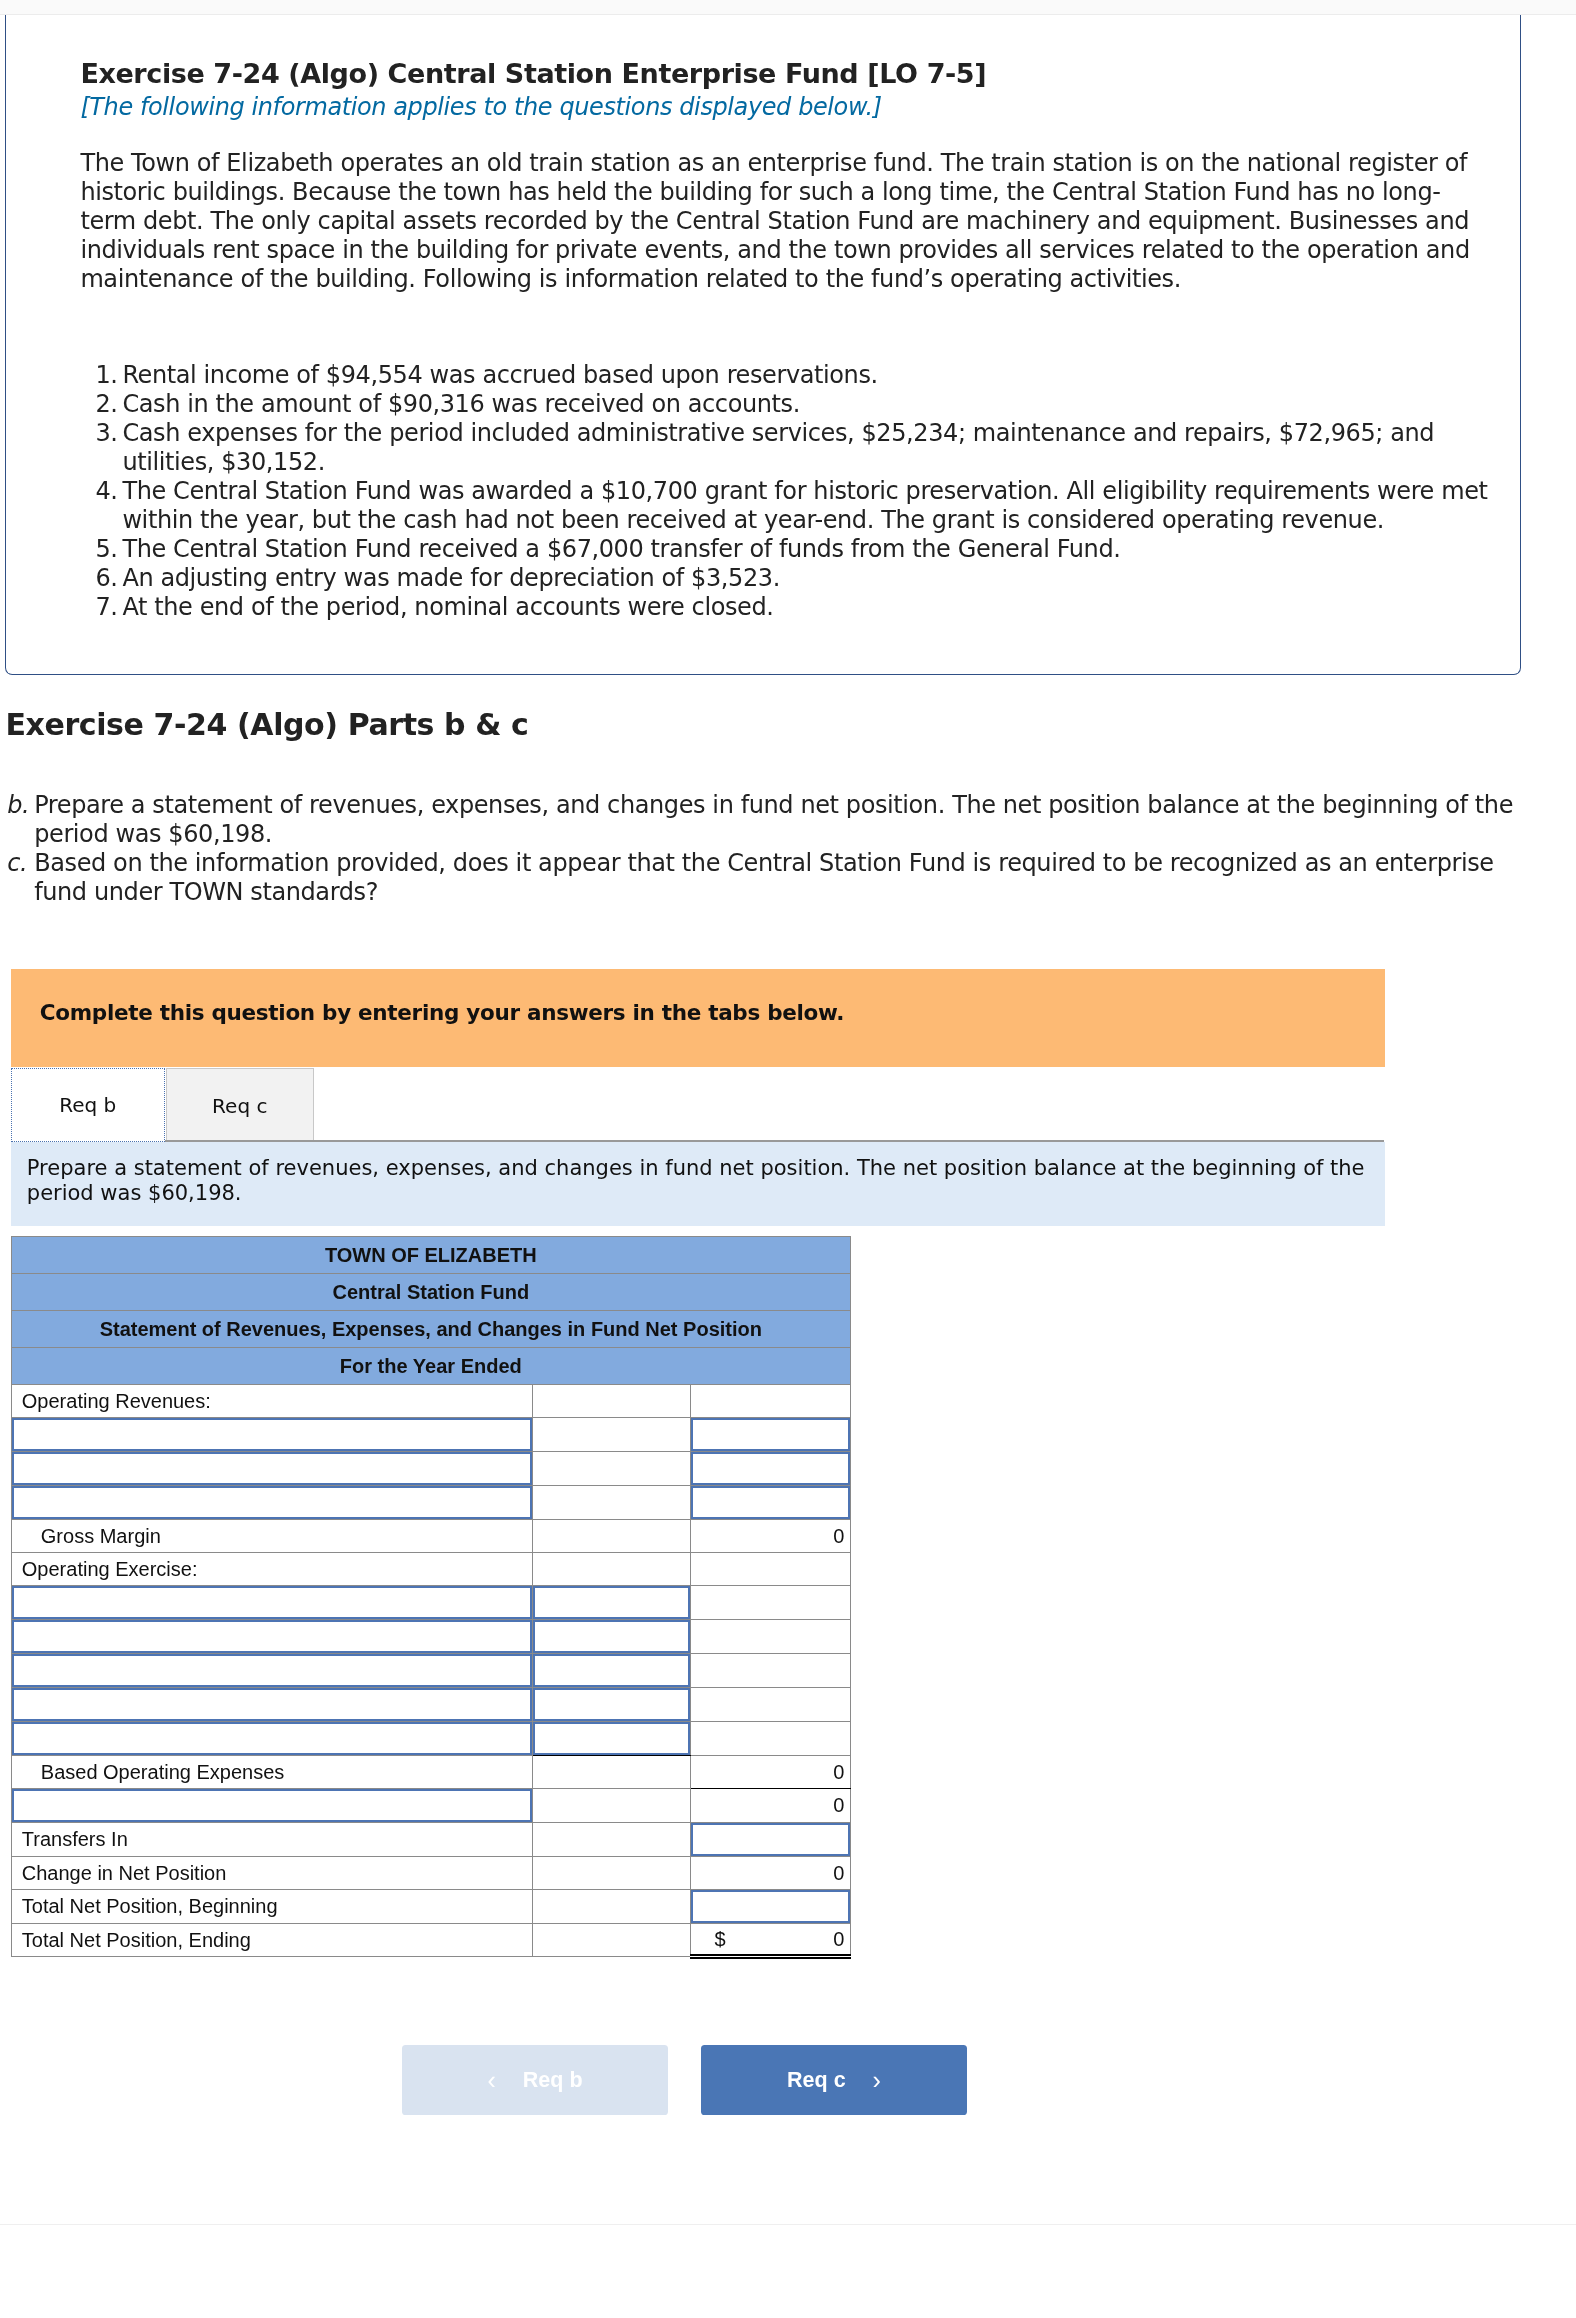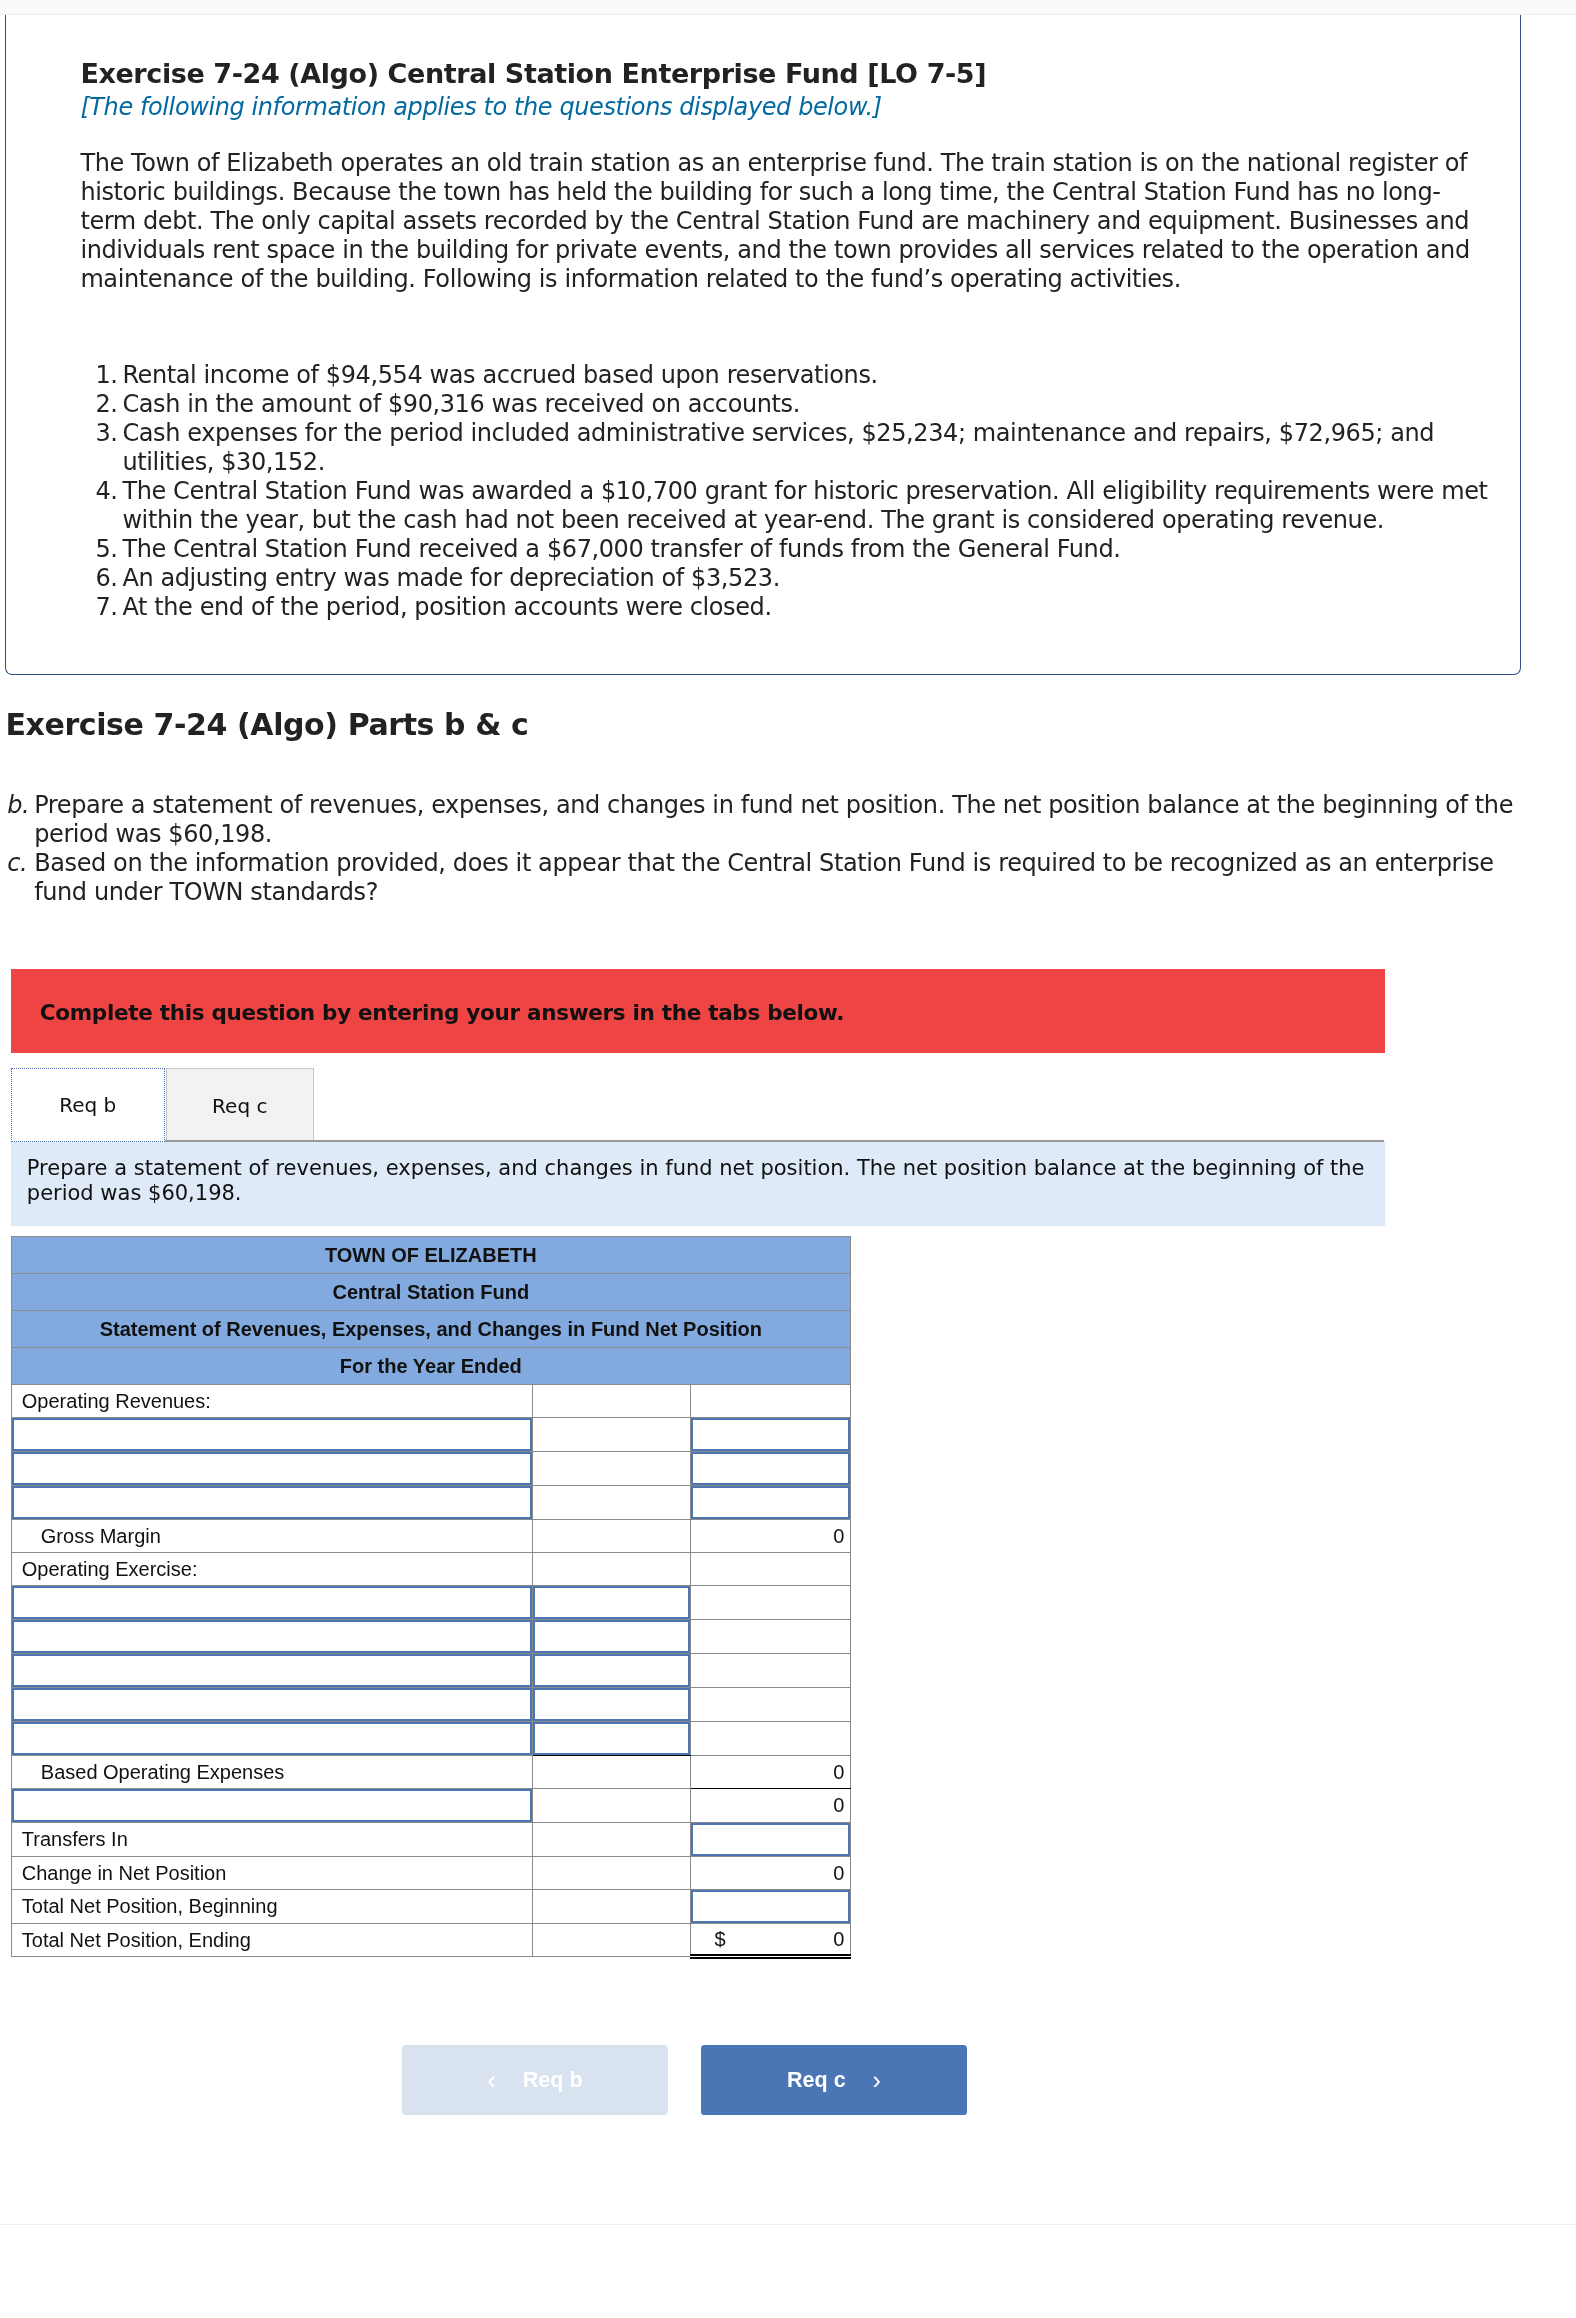--- a/index.html
+++ b/index.html
@@ -27,22 +27,22 @@
   .ex-list .num { display: inline-block; width: 27px; text-indent: 0; }
 
   .parts-title { position: absolute; left: 5.4px; top: 707px; font-size: 30px; font-weight: bold;
                  font-family: "DejaVu Sans", sans-serif; color: #222; letter-spacing: -0.4px; }
   .parts-list { position: absolute; left: 7.2px; top: 791px; width: 1525px; margin: 0; padding: 0;
                 list-style: none; font-size: 24px; line-height: 29px;
                 font-family: "DejaVu Sans", sans-serif; letter-spacing: -0.4px; color: #222; }
   .parts-list li { padding-left: 27px; text-indent: -27px; }
   .parts-list .lbl { display: inline-block; width: 27px; text-indent: 0; font-style: italic; }
 
-  .banner { position: absolute; left: 10.8px; top: 969px; width: 1374px; height: 84px;
-            background: #ef4444; box-sizing: border-box; padding-left: 29px; }
+  .banner { position: absolute; left: 10.8px; top: 969px; width: 1374px; height: 98px;
+            background: #fdba74; box-sizing: border-box; padding-left: 29px; }
   .banner span { display: block; line-height: 87px; font-size: 21.5px; font-weight: bold;
                  font-family: "DejaVu Sans", sans-serif; color: #111; letter-spacing: -0.3px; }
 
   .tabs { position: absolute; left: 10.8px; top: 1068px; height: 74px; }
   .tab { position: absolute; top: 0; height: 74px; box-sizing: border-box; font-size: 20px;
          font-family: "DejaVu Sans", sans-serif; color: #111; display: flex; align-items: center;
          justify-content: center; cursor: pointer; }
   .tab-b { left: 0; width: 154px; background: #fff; border: 1.8px dotted #4a72b0; }
   .tab-c { left: 155px; width: 148px; background: #f2f2f2; border: 0.9px solid #c8c8c8; border-bottom: none; }
   .tab-line { position: absolute; left: 165px; top: 1140px; width: 1219px; height: 1.8px; background: #999; }
@@ -90,21 +90,21 @@
   <div class="ex-title">Exercise 7-24 (Algo) Central Station Enterprise Fund [LO 7-5]</div>
   <div class="ex-sub">[The following information applies to the questions displayed below.]</div>
   <div class="ex-para">The Town of Elizabeth operates an old train station as an enterprise fund. The train station is on the national register of historic buildings. Because the town has held the building for such a long time, the Central Station Fund has no long-term debt. The only capital assets recorded by the Central Station Fund are machinery and equipment. Businesses and individuals rent space in the building for private events, and the town provides all services related to the operation and maintenance of the building. Following is information related to the fund’s operating activities.</div>
   <ol class="ex-list">
     <li><span class="num">1.</span><span>Rental income of $94,554 was accrued based upon reservations.</span></li>
     <li><span class="num">2.</span><span>Cash in the amount of $90,316 was received on accounts.</span></li>
     <li><span class="num">3.</span><span>Cash expenses for the period included administrative services, $25,234; maintenance and repairs, $72,965; and utilities, $30,152.</span></li>
     <li><span class="num">4.</span><span>The Central Station Fund was awarded a $10,700 grant for historic preservation. All eligibility requirements were met within the year, but the cash had not been received at year-end. The grant is considered operating revenue.</span></li>
     <li><span class="num">5.</span><span>The Central Station Fund received a $67,000 transfer of funds from the General Fund.</span></li>
     <li><span class="num">6.</span><span>An adjusting entry was made for depreciation of $3,523.</span></li>
-    <li><span class="num">7.</span><span>At the end of the period, position accounts were closed.</span></li>
+    <li><span class="num">7.</span><span>At the end of the period, nominal accounts were closed.</span></li>
   </ol>
 </div>
 
 <div class="parts-title">Exercise 7-24 (Algo) Parts b &amp; c</div>
 <ul class="parts-list">
   <li><span class="lbl">b.</span><span>Prepare a statement of revenues, expenses, and changes in fund net position. The net position balance at the beginning of the period was $60,198.</span></li>
   <li><span class="lbl">c.</span><span>Based on the information provided, does it appear that the Central Station Fund is required to be recognized as an enterprise fund under TOWN standards?</span></li>
 </ul>
 
 <div class="banner">

